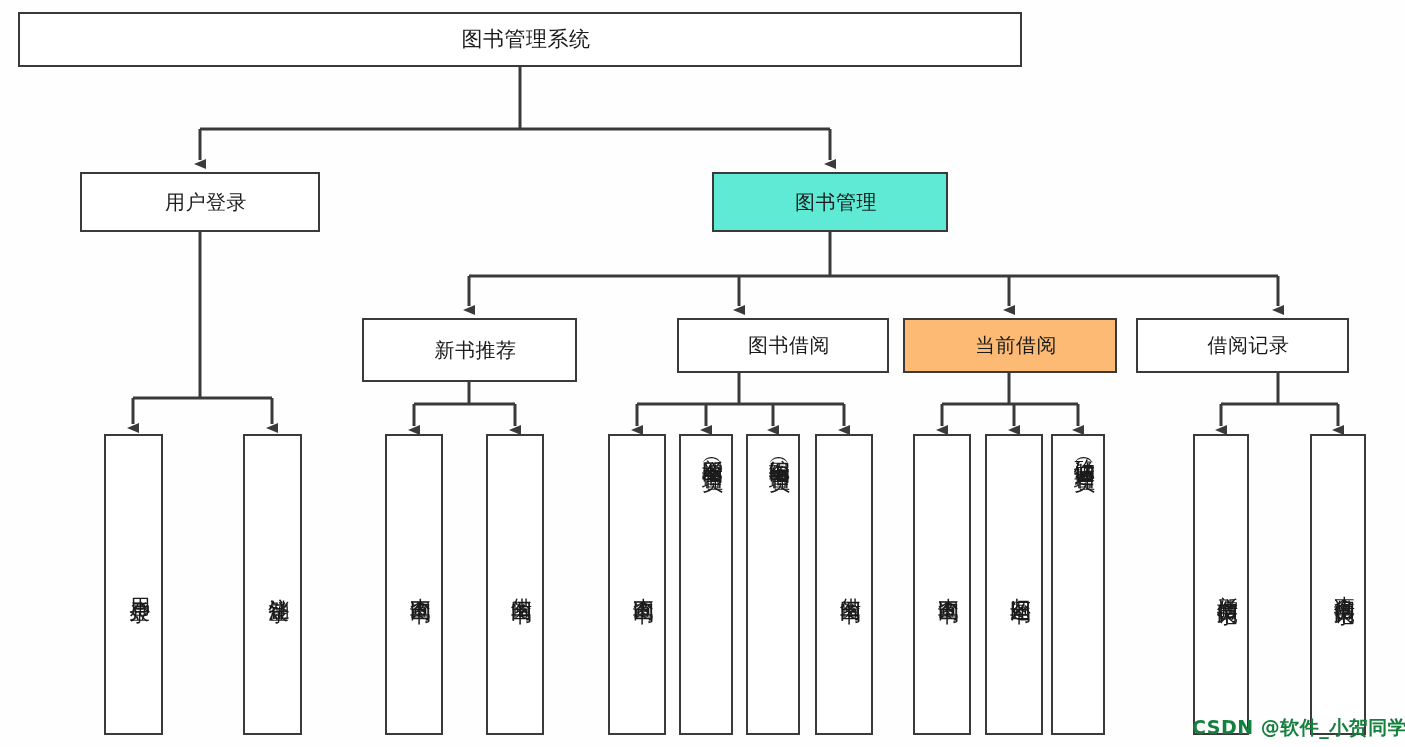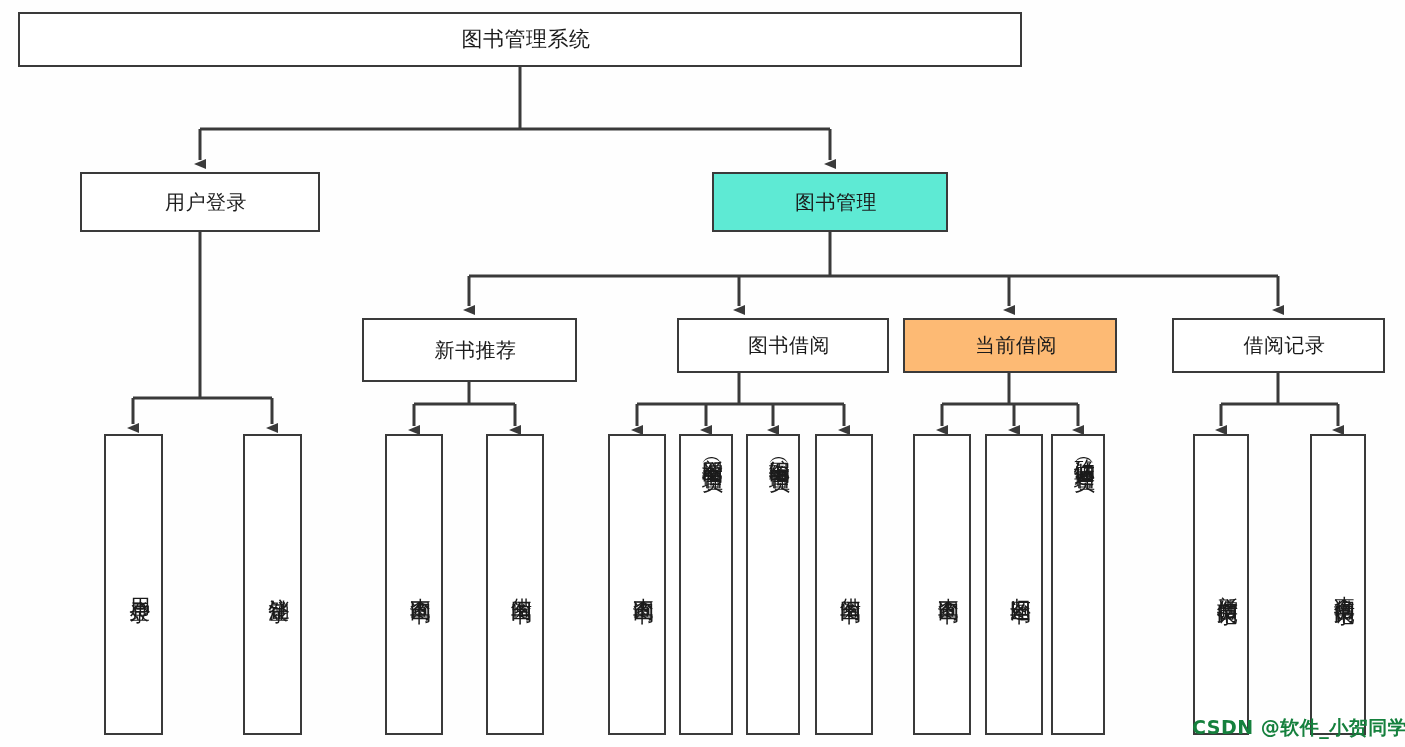--- a/index.html
+++ b/index.html
@@ -148,21 +148,21 @@
 
   <div class="node branch" style="left: 362px; top: 318px; width: 215px; height: 64px; border-color: rgb(58, 58, 58); background: rgb(255, 255, 255);">
     <span class="lbl">新书推荐</span>
   </div>
   <div class="node branch" style="left: 633px; top: 318px; width: 212px; height: 55px; border-color: rgb(58, 58, 58); background: rgb(255, 255, 255); margin-left: 44px;">
     <span class="lbl">图书借阅</span>
   </div>
   <div class="node branch" style="left: 903px; top: 318px; width: 214px; height: 55px; border-color: rgb(58, 58, 58); background: #fdba74;">
     <span class="lbl">当前借阅</span>
   </div>
-  <div class="node branch" style="left: 1172px; top: 318px; width: 213px; height: 55px; border-color: rgb(58, 58, 58); background: rgb(255, 255, 255);">
+  <div class="node branch" style="left: 1136px; top: 318px; width: 213px; height: 55px; border-color: rgb(58, 58, 58); background: rgb(255, 255, 255);">
     <span class="lbl">借阅记录</span>
   </div>
 
   <div class="node leaf center" style="left: 104px; top: 434px; width: 59px; height: 301px; border-color: rgb(58, 58, 58); background: rgb(255, 255, 255);">
     <span class="lbl">用户登录</span>
   </div>
   <div class="node leaf center" style="left: 243px; top: 434px; width: 59px; height: 301px; border-color: rgb(58, 58, 58); background: rgb(255, 255, 255);">
     <span class="lbl">注销登录</span>
   </div>
   <div class="node leaf center" style="left: 385px; top: 434px; width: 58px; height: 301px; border-color: rgb(58, 58, 58); background: rgb(255, 255, 255);">

